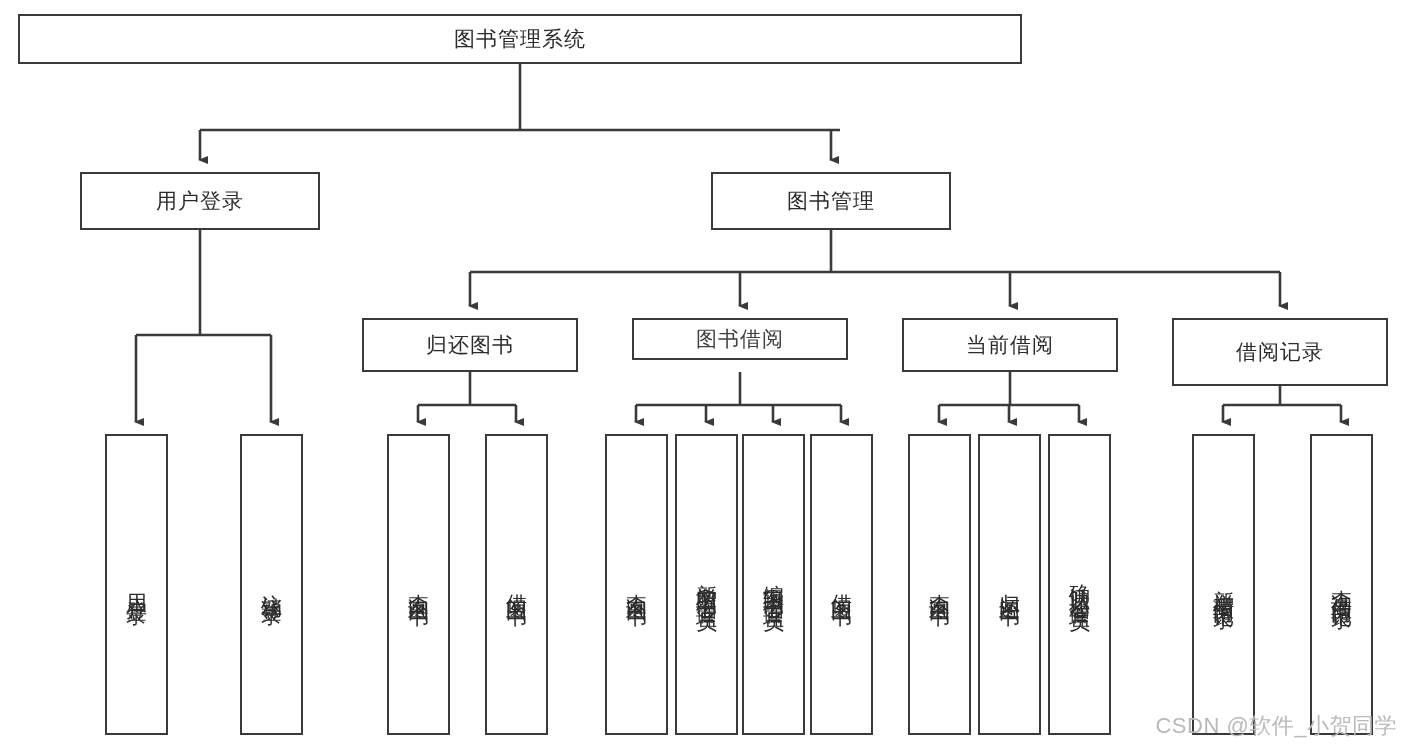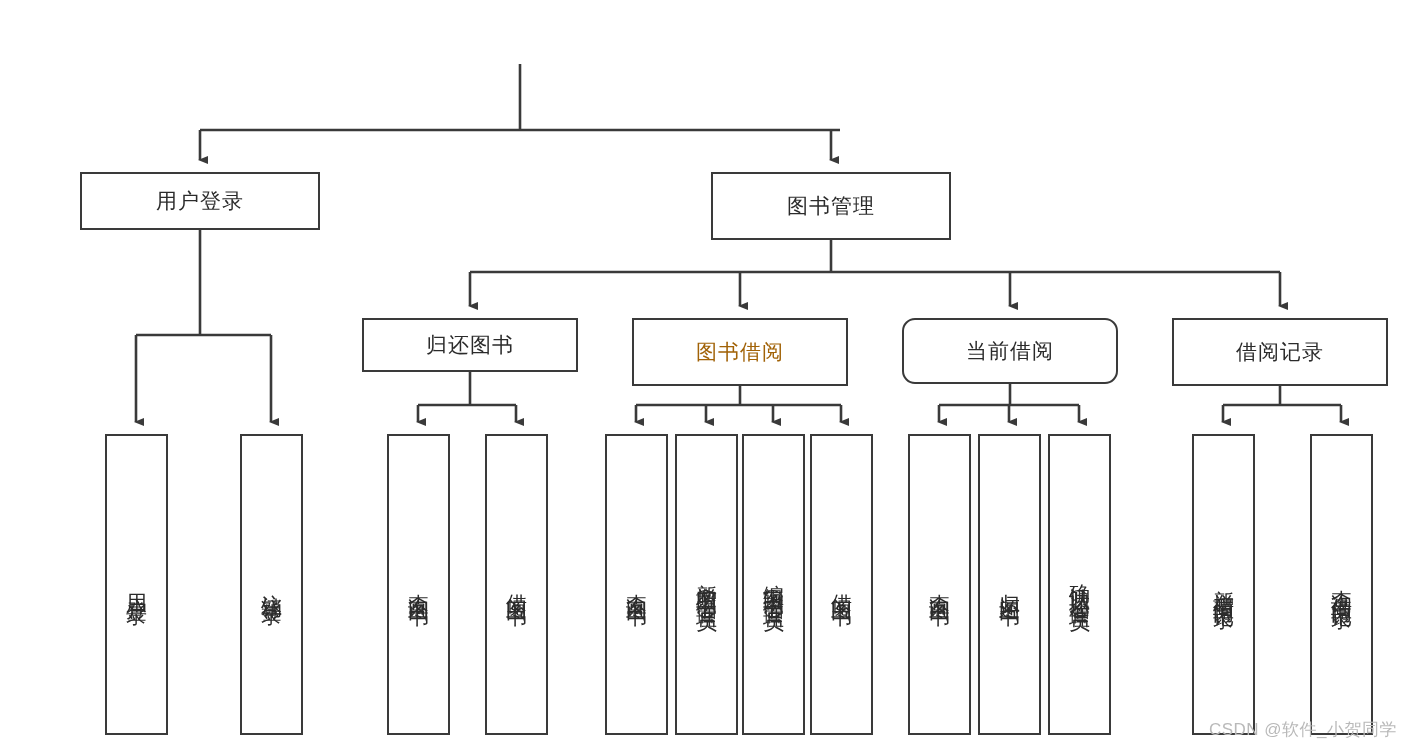--- a/index.html
+++ b/index.html
@@ -54,21 +54,21 @@
   }
   .node.vert .lbl {
     writing-mode: vertical-rl;
     text-orientation: upright;
     white-space: nowrap;
   }
   #watermark {
     position: absolute;
     right: 8px;
     bottom: 6px;
-    font-size: 17px;
+    font-size: 22px;
     color: #b9b9b9;
     letter-spacing: 0.5px;
     white-space: nowrap;
   }
 </style>
 </head>
 <body>
 
 <div id="canvas">
 
@@ -116,35 +116,38 @@
       <path d="M1079,405 L1079,422" marker-end="url(#arrow)"></path>
 
       <path d="M1280,372 L1280,405"></path>
       <path d="M1223,405 L1341,405"></path>
       <path d="M1223,405 L1223,422" marker-end="url(#arrow)"></path>
       <path d="M1341,405 L1341,422" marker-end="url(#arrow)"></path>
 
     </g>
   </svg>
 
+  <div class="node horiz" id="n-root" style="left: 18px; top: 14px; width: 1004px; height: 50px; border-color: rgb(58, 58, 58); background: rgb(255, 255, 255); color: rgb(43, 43, 43);">
+    <span class="lbl">图书管理系统</span>
+  </div>
 
   <div class="node horiz" id="n-l2-0" style="left: 80px; top: 172px; width: 240px; height: 58px; border-color: rgb(58, 58, 58); background: rgb(255, 255, 255); color: rgb(43, 43, 43);">
     <span class="lbl">用户登录</span>
   </div>
-  <div class="node horiz" id="n-l2-1" style="left: 711px; top: 172px; width: 240px; height: 68px; border-color: rgb(58, 58, 58); background: rgb(255, 255, 255); color: rgb(43, 43, 43);">
+  <div class="node horiz" id="n-l2-1" style="left: 711px; top: 172px; width: 240px; height: 58px; border-color: rgb(58, 58, 58); background: rgb(255, 255, 255); color: rgb(43, 43, 43);">
     <span class="lbl">图书管理</span>
   </div>
 
   <div class="node horiz" id="n-l3-0" style="left: 362px; top: 318px; width: 216px; height: 54px; border-color: rgb(58, 58, 58); background: rgb(255, 255, 255); color: rgb(43, 43, 43);">
     <span class="lbl">归还图书</span>
   </div>
-  <div class="node horiz" id="n-l3-1" style="left: 632px; top: 318px; width: 216px; height: 68px; border-color: rgb(58, 58, 58); background: rgb(255, 255, 255); color: #a16207;">
+  <div class="node horiz" id="n-l3-1" style="left: 632px; top: 318px; width: 216px; height: 42px; border-color: rgb(58, 58, 58); background: rgb(255, 255, 255); color: #404040;">
     <span class="lbl">图书借阅</span>
   </div>
-  <div class="node horiz" id="n-l3-2" style="left: 902px; top: 318px; width: 216px; height: 66px; border-color: rgb(58, 58, 58); background: rgb(255, 255, 255); color: rgb(43, 43, 43); border-radius: 13px;">
+  <div class="node horiz" id="n-l3-2" style="left: 902px; top: 318px; width: 216px; height: 54px; border-color: rgb(58, 58, 58); background: rgb(255, 255, 255); color: rgb(43, 43, 43);">
     <span class="lbl">当前借阅</span>
   </div>
   <div class="node horiz" id="n-l3-3" style="left: 1172px; top: 318px; width: 216px; height: 68px; border-color: rgb(58, 58, 58); background: rgb(255, 255, 255); color: rgb(43, 43, 43);">
     <span class="lbl">借阅记录</span>
   </div>
 
   <div class="node vert" id="n-leaf-0" style="left: 105px; top: 434px; width: 63px; height: 301px; border-color: rgb(58, 58, 58); background: rgb(255, 255, 255); color: rgb(43, 43, 43);">
     <span class="lbl">用户登录</span>
   </div>
   <div class="node vert" id="n-leaf-1" style="left: 240px; top: 434px; width: 63px; height: 301px; border-color: rgb(58, 58, 58); background: rgb(255, 255, 255); color: rgb(43, 43, 43);">

